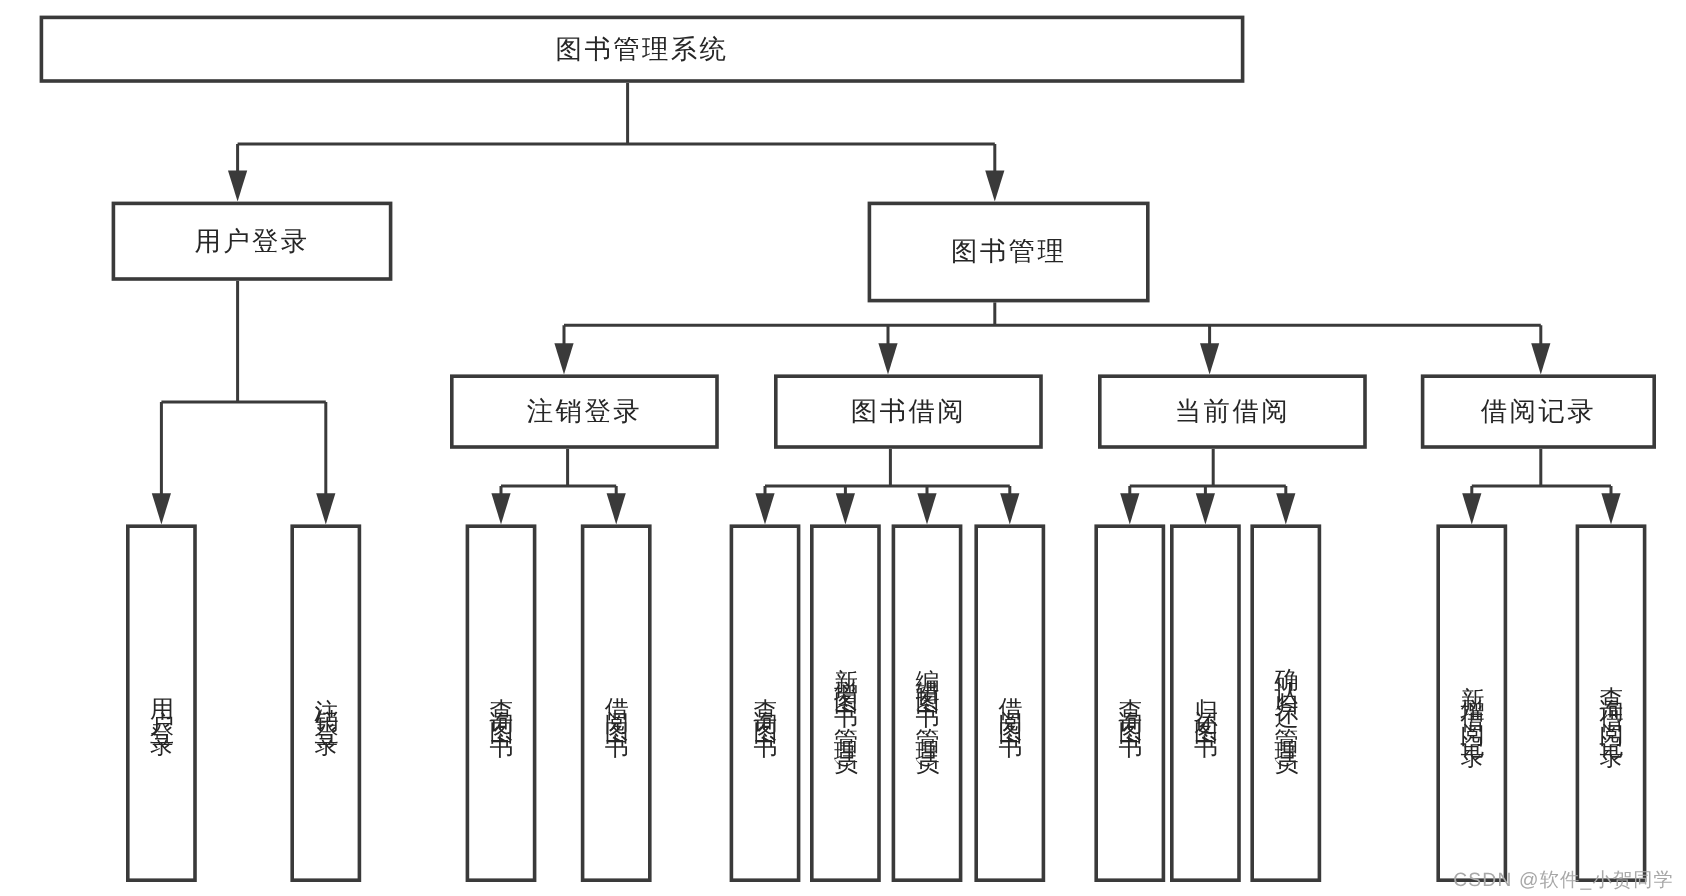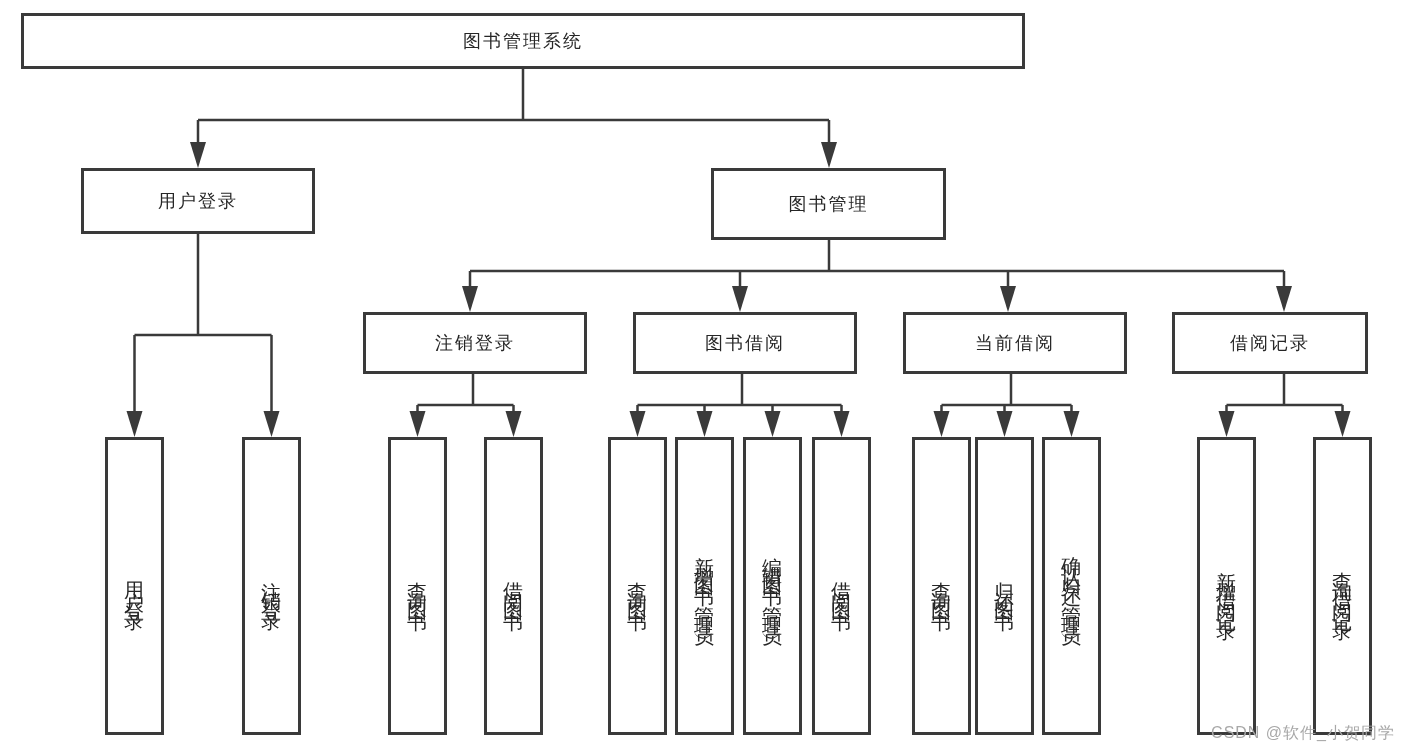--- a/index.html
+++ b/index.html
@@ -22,21 +22,21 @@
   .wires polygon{fill:var(--line);stroke:none;}
   .box{
     position:absolute;
     box-sizing:border-box;
     border:3px solid var(--line);
     background:var(--box-fill);
     color:var(--text);
     display:flex;align-items:center;justify-content:center;
     text-align:center;
   }
-  .hbox{font-size:18px;letter-spacing:2px;white-space:nowrap;}
+  .hbox{font-size:22px;letter-spacing:2px;white-space:nowrap;margin-left:12px;}
   .vbox{
     writing-mode:vertical-rl;
     text-orientation:mixed;
     font-size:20px;
     letter-spacing:10px;
     line-height:1;
   }
   .watermark{
     position:absolute;
     right:10px;bottom:3px;
@@ -98,21 +98,21 @@
     <g>
       <path d="M1284 374 V405 M1226.5 405 H1342.5 M1226.5 405 V413 M1342.5 405 V413"></path>
       <polygon points="1218.5,411 1234.5,411 1226.5,437"></polygon>
       <polygon points="1334.5,411 1350.5,411 1342.5,437"></polygon>
     </g>
   </svg>
 
   <div class="box hbox" style="left:21px;top:13px;width:1004px;height:56px">图书管理系统</div>
 
   <div class="box hbox" style="left:81px;top:168px;width:234px;height:66px">用户登录</div>
-  <div class="box hbox" style="left:711px;top:168px;width:235px;height:72px">图书管理</div>
+  <div class="box hbox" style="left:711px;top:168px;width:235px;height:84px">图书管理</div>
 
   <div class="box hbox" style="left:363px;top:312px;width:224px;height:62px">注销登录</div>
   <div class="box hbox" style="left:903px;top:312px;width:224px;height:62px">当前借阅</div>
   <div class="box hbox" style="left:633px;top:312px;width:224px;height:62px">图书借阅</div>
   <div class="box hbox" style="left:1172px;top:312px;width:196px;height:62px">借阅记录</div>
 
   <div class="box vbox" style="left:105px;top:437px;width:59px;height:298px">用户登录</div>
   <div class="box vbox" style="left:242px;top:437px;width:59px;height:298px">注销登录</div>
 
   <div class="box vbox" style="left:388px;top:437px;width:59px;height:298px">查询图书</div>

